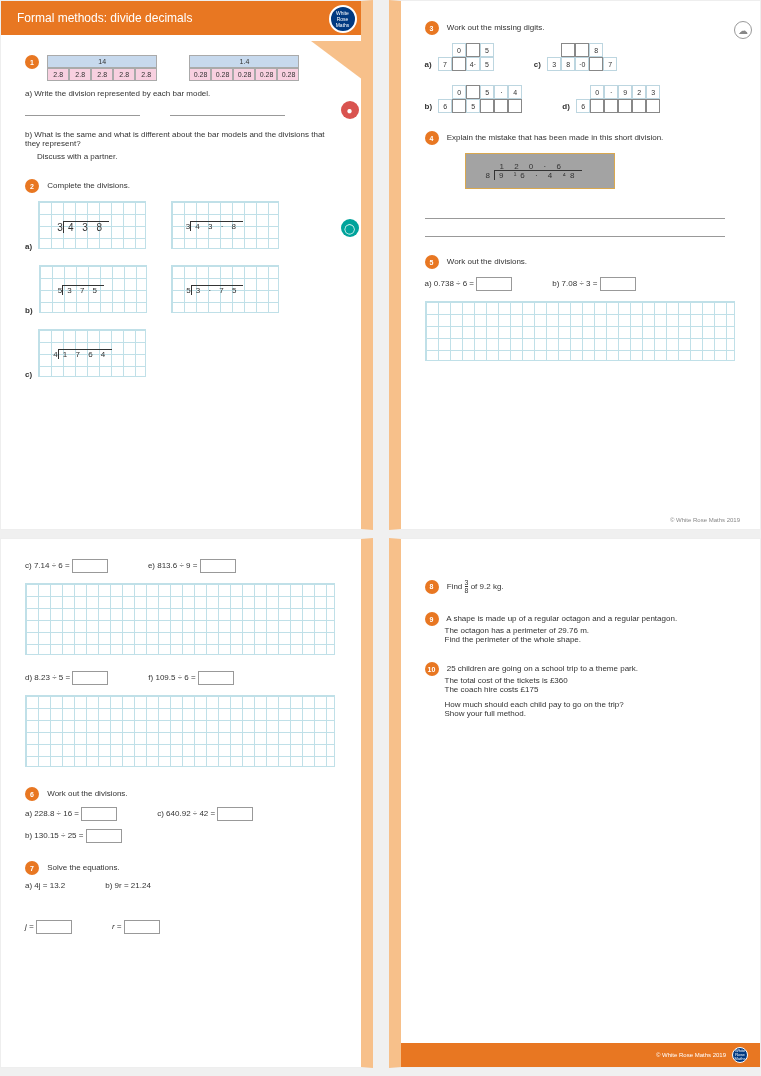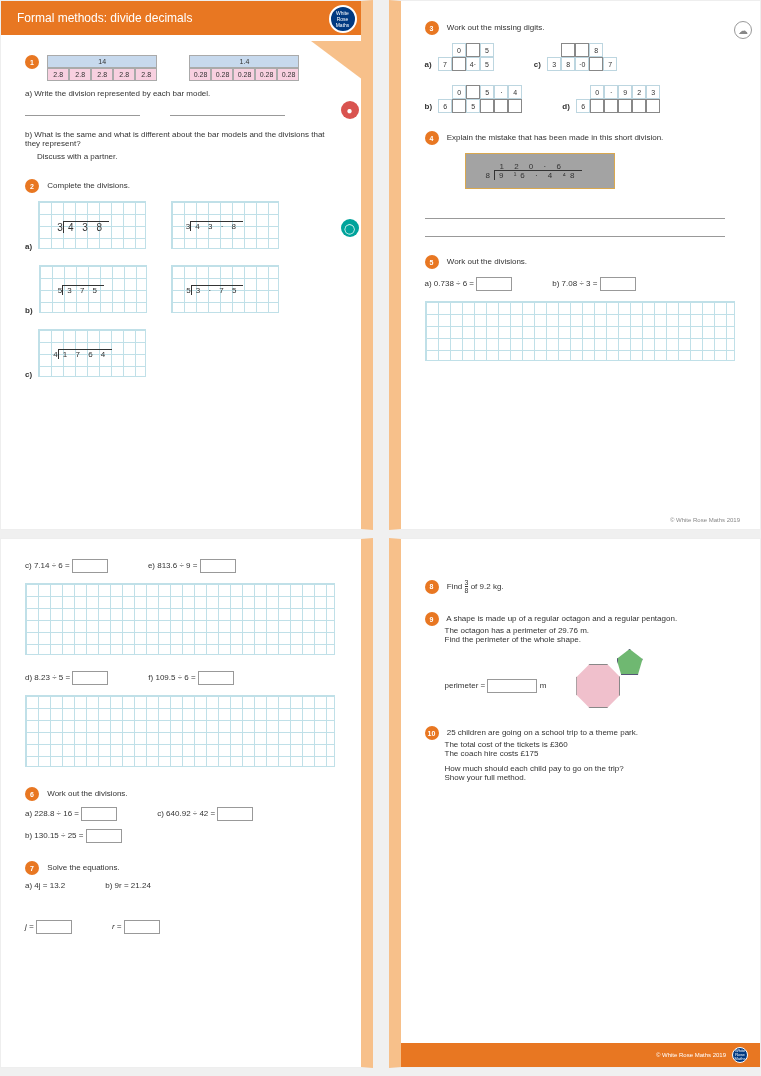--- a/index.html
+++ b/index.html
@@ -488,31 +488,20 @@
       <span>Find </span>
       <span class="frac"><div class="top">3</div><div>8</div></span>
       <span> of 9.2 kg.</span>
     </div>
 
     <div class="question">
       <span class="qnum">9</span>
       <span>A shape is made up of a regular octagon and a regular pentagon.</span>
       <div style="padding-left:20px;">The octagon has a perimeter of 29.76 m.</div>
       <div style="padding-left:20px;">Find the perimeter of the whole shape.</div>
-      <div style="padding-left:20px;display:flex;align-items:center;gap:30px;margin-top:20px;">
-        <div>
-          <span>perimeter =</span>
-          <span class="ans-box" style="min-width:50px;"></span>
-          <span>m</span>
-        </div>
-        <div>
-          <span class="octagon"></span>
-          <span class="pentagon"></span>
-        </div>
-      </div>
     </div>
 
     <div class="question">
       <span class="qnum">10</span>
       <span>25 children are going on a school trip to a theme park.</span>
       <div style="padding-left:20px;">The total cost of the tickets is £360</div>
       <div style="padding-left:20px;">The coach hire costs £175</div>
       <div style="padding-left:20px;margin-top:6px;">How much should each child pay to go on the trip?</div>
       <div style="padding-left:20px;">Show your full method.</div>
     </div>

